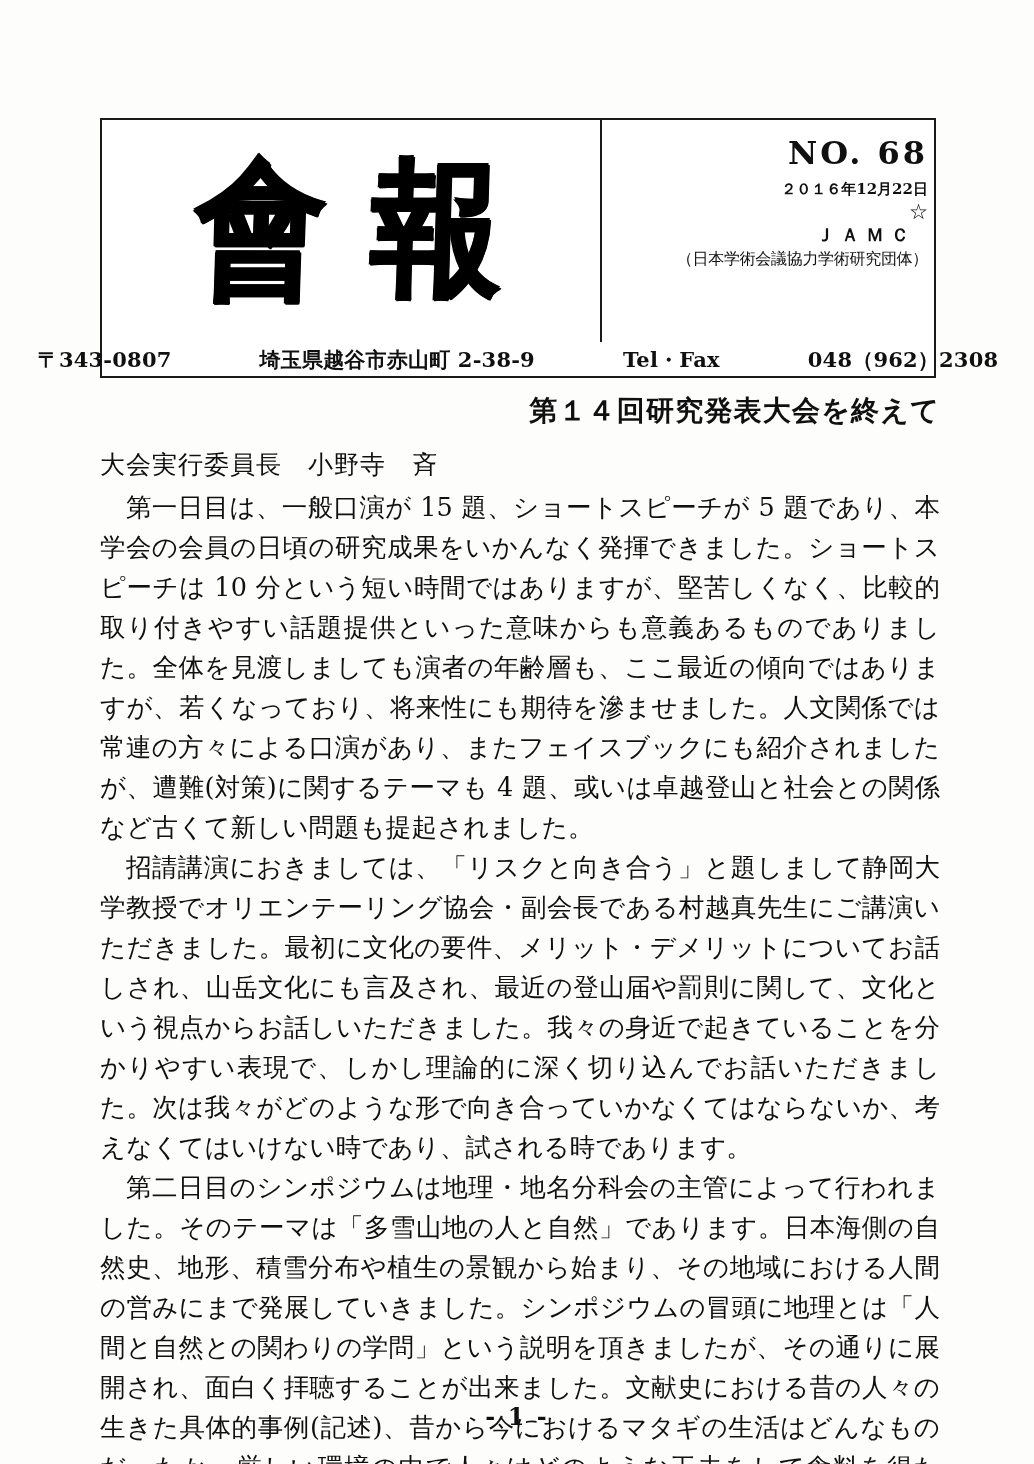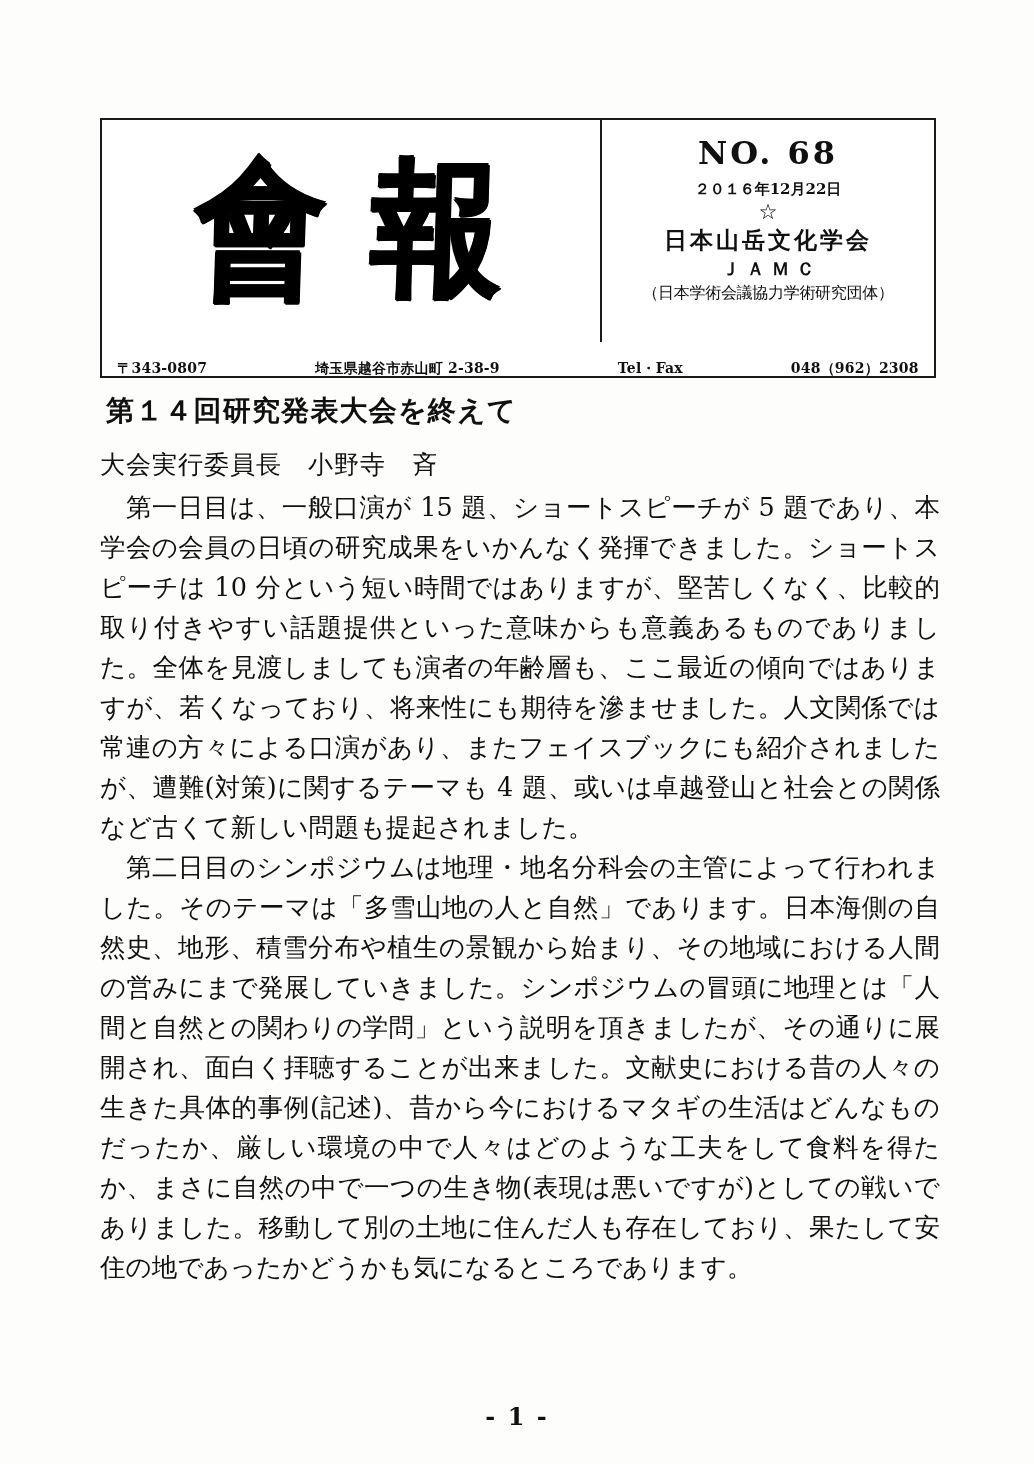--- a/index.html
+++ b/index.html
@@ -60,21 +60,21 @@
     transform: scaleY(1.12) skewX(-2deg);
     text-shadow:
       1.4px 0 0 #000, -1.4px 0 0 #000,
       0 1.4px 0 #000, 0 -1.4px 0 #000,
       1px 1px 0 #000, -1px -1px 0 #000;
   }
   .masthead-info {
     flex: 1;
     display: flex;
     flex-direction: column;
-    align-items: center;
+    align-items: flex-end;
     justify-content: flex-start;
     padding: 10px 6px 4px;
     box-sizing: border-box;
   }
   .issue-no {
     font-family: "DejaVu Serif", "Liberation Serif", serif;
     font-size: 32px;
     font-weight: 700;
     letter-spacing: 3px;
     margin: 4px 0 8px;
@@ -105,41 +105,41 @@
   }
   .society-affil {
     font-size: 16px;
     font-weight: 400;
     letter-spacing: -0.3px;
     white-space: nowrap;
   }
   .masthead-address {
     height: 36px;
     display: flex;
-    align-items: flex-end;
+    align-items: center;
     justify-content: center;
-    font-size: 14px;
+    font-size: 21px;
     font-weight: 700;
     letter-spacing: 0.2px;
     white-space: nowrap;
     gap: 44px;
   }
   .addr-seg { display: inline-block; }
   .addr-gap-lg { display: inline-block; width: 20px; }
   .addr-gap-xl { display: inline-block; width: 30px; }
 
   
   .article {
     position: absolute;
     left: 100px;
     top: 392px;
     width: 840px;
   }
   .article-title {
-    text-align: left;
+    text-align: right;
     font-size: 28px;
     font-weight: 700;
     letter-spacing: 1.2px;
     margin: 0 0 18px;
     padding-left: 6px;
     font-family: Liberation Mono, monospace;
   }
   .article-byline {
     text-align: left;
     font-size: 25px;
@@ -180,21 +180,20 @@
   <div class="masthead-top">
 
     <div class="masthead-logo">
       <div class="brush-title">會報</div>
     </div>
 
     <div class="masthead-info">
       <div class="issue-no">NO. 68</div>
       <div class="issue-date">２０１６年12月22日</div>
       <div class="issue-star">☆</div>
-      <div class="society-name">日本山岳文化学会</div>
       <div class="society-abbr">ＪＡＭＣ</div>
       <div class="society-affil">（日本学術会議協力学術研究団体）</div>
     </div>
   </div>
 
   <div class="masthead-address">
     <span class="addr-seg">〒343-0807</span>
     <span class="addr-gap-lg"></span>
     <span class="addr-seg">埼玉県越谷市赤山町 2-38-9</span>
     <span class="addr-gap-xl"></span>
@@ -204,17 +203,18 @@
   </div>
 </div>
 
 <div class="article">
   <h1 class="article-title">第１４回研究発表大会を終えて</h1>
 
   <div class="article-byline">大会実行委員長　小野寺　斉</div>
 
   <div class="article-body">
     <p>第一日目は、一般口演が 15 題、ショートスピーチが 5 題であり、本学会の会員の日頃の研究成果をいかんなく発揮できました。ショートスピーチは 10 分という短い時間ではありますが、堅苦しくなく、比較的取り付きやすい話題提供といった意味からも意義あるものでありました。全体を見渡しましても演者の年齢層も、ここ最近の傾向ではありますが、若くなっており、将来性にも期待を滲ませました。人文関係では常連の方々による口演があり、またフェイスブックにも紹介されましたが、遭難(対策)に関するテーマも 4 題、或いは卓越登山と社会との関係など古くて新しい問題も提起されました。</p>
+    <p>招請講演におきましては、「リスクと向き合う」と題しまして静岡大学教授でオリエンテーリング協会・副会長である村越真先生にご講演いただきました。最初に文化の要件、メリット・デメリットについてお話しされ、山岳文化にも言及され、最近の登山届や罰則に関して、文化という視点からお話しいただきました。我々の身近で起きていることを分かりやすい表現で、しかし理論的に深く切り込んでお話いただきました。次は我々がどのような形で向き合っていかなくてはならないか、考えなくてはいけない時であり、試される時であります。</p>
     <p>第二日目のシンポジウムは地理・地名分科会の主管によって行われました。そのテーマは「多雪山地の人と自然」であります。日本海側の自然史、地形、積雪分布や植生の景観から始まり、その地域における人間の営みにまで発展していきました。シンポジウムの冒頭に地理とは「人間と自然との関わりの学問」という説明を頂きましたが、その通りに展開され、面白く拝聴することが出来ました。文献史における昔の人々の生きた具体的事例(記述)、昔から今におけるマタギの生活はどんなものだったか、厳しい環境の中で人々はどのような工夫をして食料を得たか、まさに自然の中で一つの生き物(表現は悪いですが)としての戦いでありました。移動して別の土地に住んだ人も存在しており、果たして安住の地であったかどうかも気になるところであります。</p>
   </div>
 </div>
 
 <div class="page-footer">- 1 -</div>
 
 </body></html>

